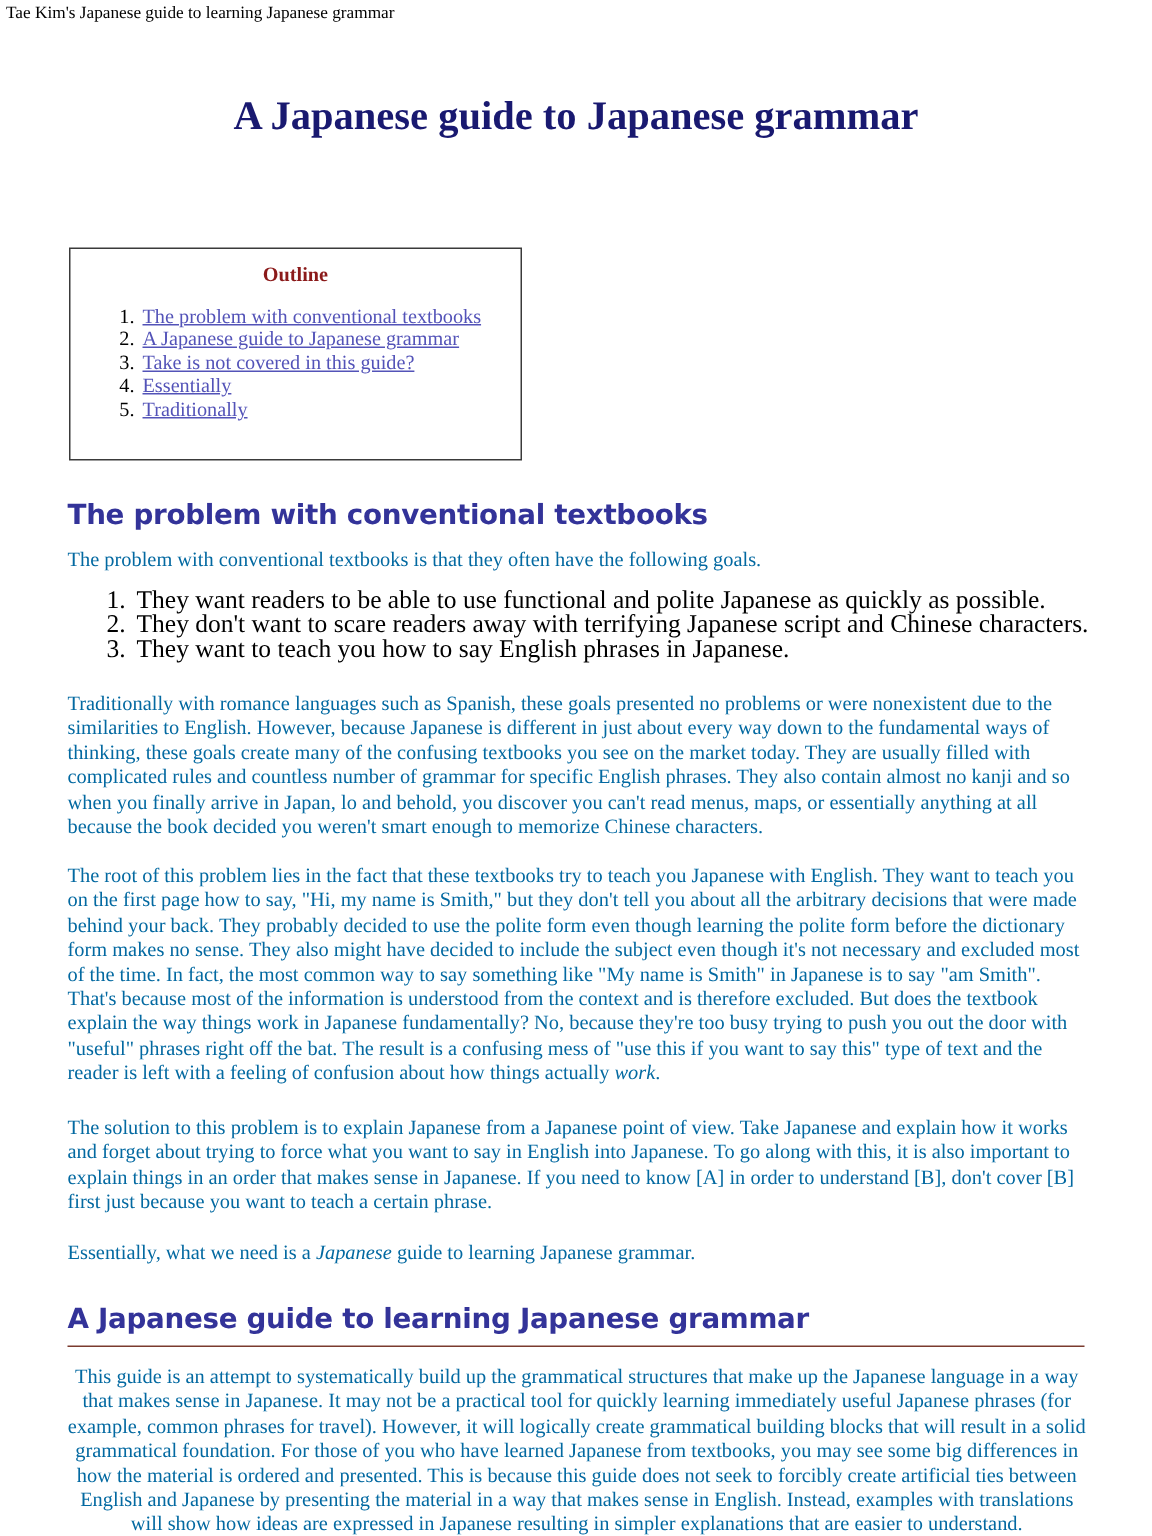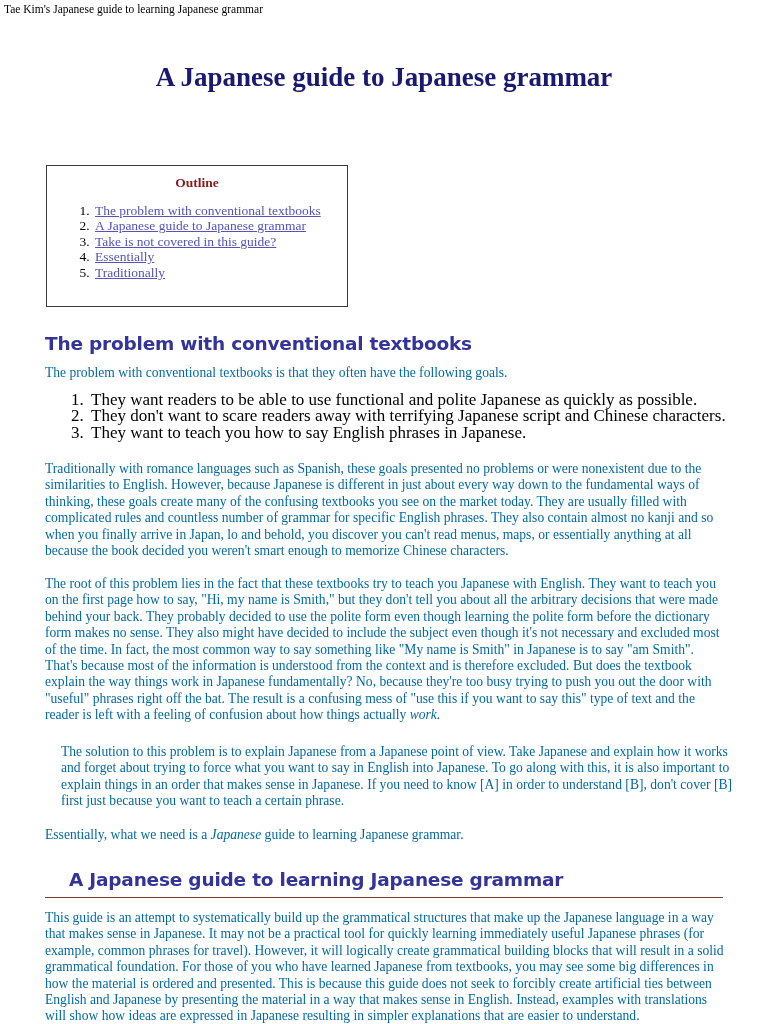--- a/index.html
+++ b/index.html
@@ -110,21 +110,21 @@
     margin: 0;
     padding: 0;
     font-family: "DejaVu Sans", "Liberation Sans", sans-serif;
     font-size: 18.5px;
     font-weight: bold;
     color: #333399;
     letter-spacing: -0.2px;
     white-space: nowrap;
   }
   h2.sh-1 { top: 313px; }
-  h2.sh-2 { top: 849px; margin-left: 24px; }
+  h2.sh-2 { top: 849px; }
 
   hr.section-rule {
     position: absolute;
     left: 45px;
     top: 877px;
     width: 678px;
     height: 0;
     margin: 0;
     border: none;
     border-top: 1px solid #7a3b2e;
@@ -140,23 +140,23 @@
     font-size: 13.6px;
     line-height: 16.4px;
     text-align: left;
     color: #0369a1;
   }
   .para i { font-style: italic; text-align: center; }
 
   .p-intro   { top: 345px; }
   .p-trad    { top: 441px; }
   .p-root    { top: 556px; }
-  .p-solution{ top: 724px; margin-left: 16px; }
+  .p-solution{ top: 724px; }
   .p-essential { top: 807px; }
-  .p-guide   { top: 890px; }
+  .p-guide   { top: 890px; text-align: center; }
 
   ol.goals-list {
     position: absolute;
     left: 45px;
     top: 372px;
     width: 679px;
     margin: 0;
     padding: 0 0 0 43px;
     list-style-type: decimal;
   }

